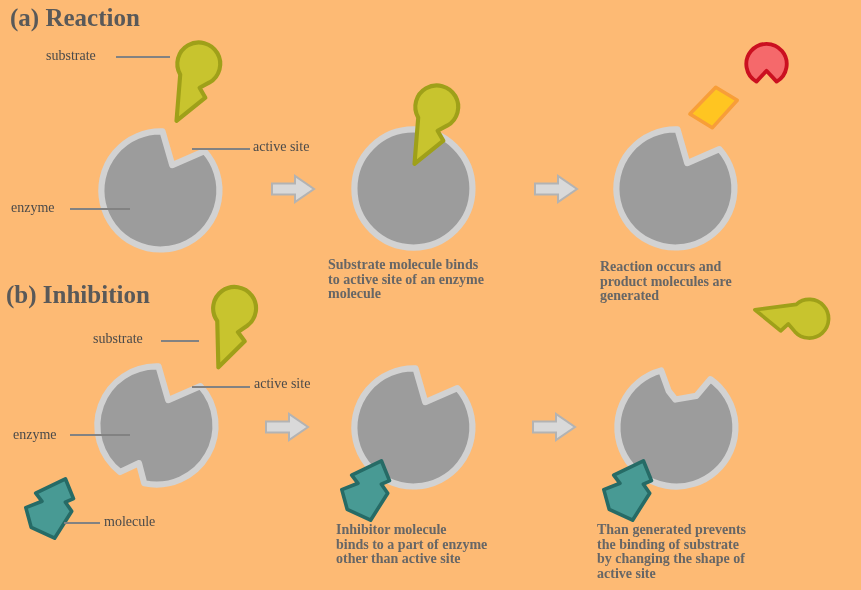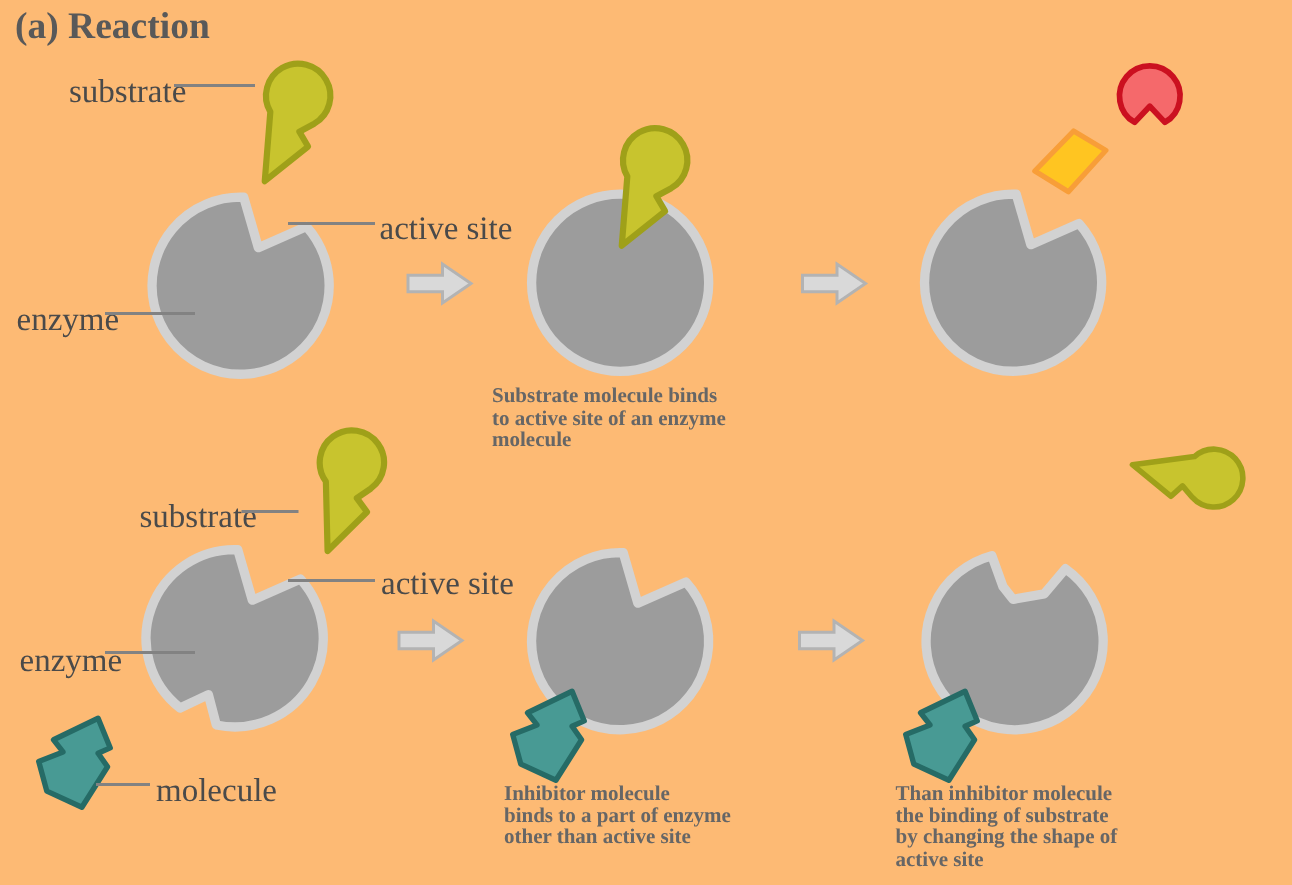--- a/index.html
+++ b/index.html
@@ -5,21 +5,21 @@
   html,body { margin:0; padding:0; background:#fff; }
   .canvas {
     position:relative; width:861px; height:590px; background:#fdba74;
     font-family:Liberation Serif, serif; overflow:hidden;
   }
   .title {
     position:absolute; font-size:25px; font-weight:bold; color:#595959;
     white-space:nowrap;
   }
   .label {
-    position:absolute; font-size:22px; color:#4a4a4a; white-space:nowrap;
+    position:absolute; font-size:14px; color:#4a4a4a; white-space:nowrap;
   }
   .leader {
     position:absolute; height:2px; background:#828282;
   }
   .caption {
     position:absolute; font-size:14px; font-weight:bold; color:#666666;
     line-height:14.5px; white-space:pre-line;
   }
   .shape { position:absolute; overflow:visible; }
   .defs-holder { position:absolute; width:0; height:0; overflow:hidden; }
@@ -100,21 +100,25 @@
 
   <svg class="shape" style="left:605px; top:116px;" width="145" height="145" viewBox="0 0 140 140">
     <use href="#shape-enzyme-open" fill="#9c9c9c" stroke="#d2d2d2"></use>
   </svg>
   <svg class="shape" style="left:689px; top:86px;" width="50" height="44" viewBox="0 0 58 50">
     <use href="#shape-product-diamond" fill="#ffc521" stroke="#f89e38"></use>
   </svg>
   <svg class="shape" style="left:742px; top:41px;" width="50" height="50" viewBox="0 0 52 52">
     <use href="#shape-product-round" fill="#f5696b" stroke="#cb1020"></use>
   </svg>
+  <div class="caption" style="left:600px; top:260px;">Reaction occurs and
+product molecules are
+generated</div>
 
+  <div class="title" style="left:6px; top:281px;">(b) Inhibition</div>
 
   <div class="label" style="left:93px; top:331px;">substrate</div>
   <div class="leader" style="left:161px; top:340px; width:38px;"></div>
 
   <svg class="shape" style="left:198px; top:284px; transform:rotate(-6deg);" width="66" height="91" viewBox="0 0 80 110">
     <use href="#shape-substrate" fill="#c8c42e" stroke="#9fa019"></use>
   </svg>
 
   <svg class="shape" style="left:86px; top:353px;" width="145" height="145" viewBox="0 0 140 140">
     <use href="#shape-enzyme-bottom-notch" fill="#9c9c9c" stroke="#d2d2d2"></use>
@@ -152,18 +156,18 @@
 
   <svg class="shape" style="left:606px; top:355px;" width="145" height="145" viewBox="0 0 140 140">
     <use href="#shape-enzyme-changed" fill="#9c9c9c" stroke="#d2d2d2"></use>
   </svg>
   <svg class="shape" style="left:602px; top:459px;" width="54" height="63" viewBox="0 0 60 70">
     <use href="#shape-inhibitor" fill="#489a94" stroke="#266b66"></use>
   </svg>
   <svg class="shape" style="left:757px; top:272px; transform:rotate(78deg) scale(0.9);" width="66" height="91" viewBox="0 0 80 110">
     <use href="#shape-substrate" fill="#c8c42e" stroke="#9fa019"></use>
   </svg>
-  <div class="caption" style="left:597px; top:523px;">Than inhibitor molecule
+  <div class="caption" style="left:597px; top:523px;">Than generated prevents
 the binding of substrate
 by changing the shape of
 active site</div>
 
 </div>
 
 </body></html>

